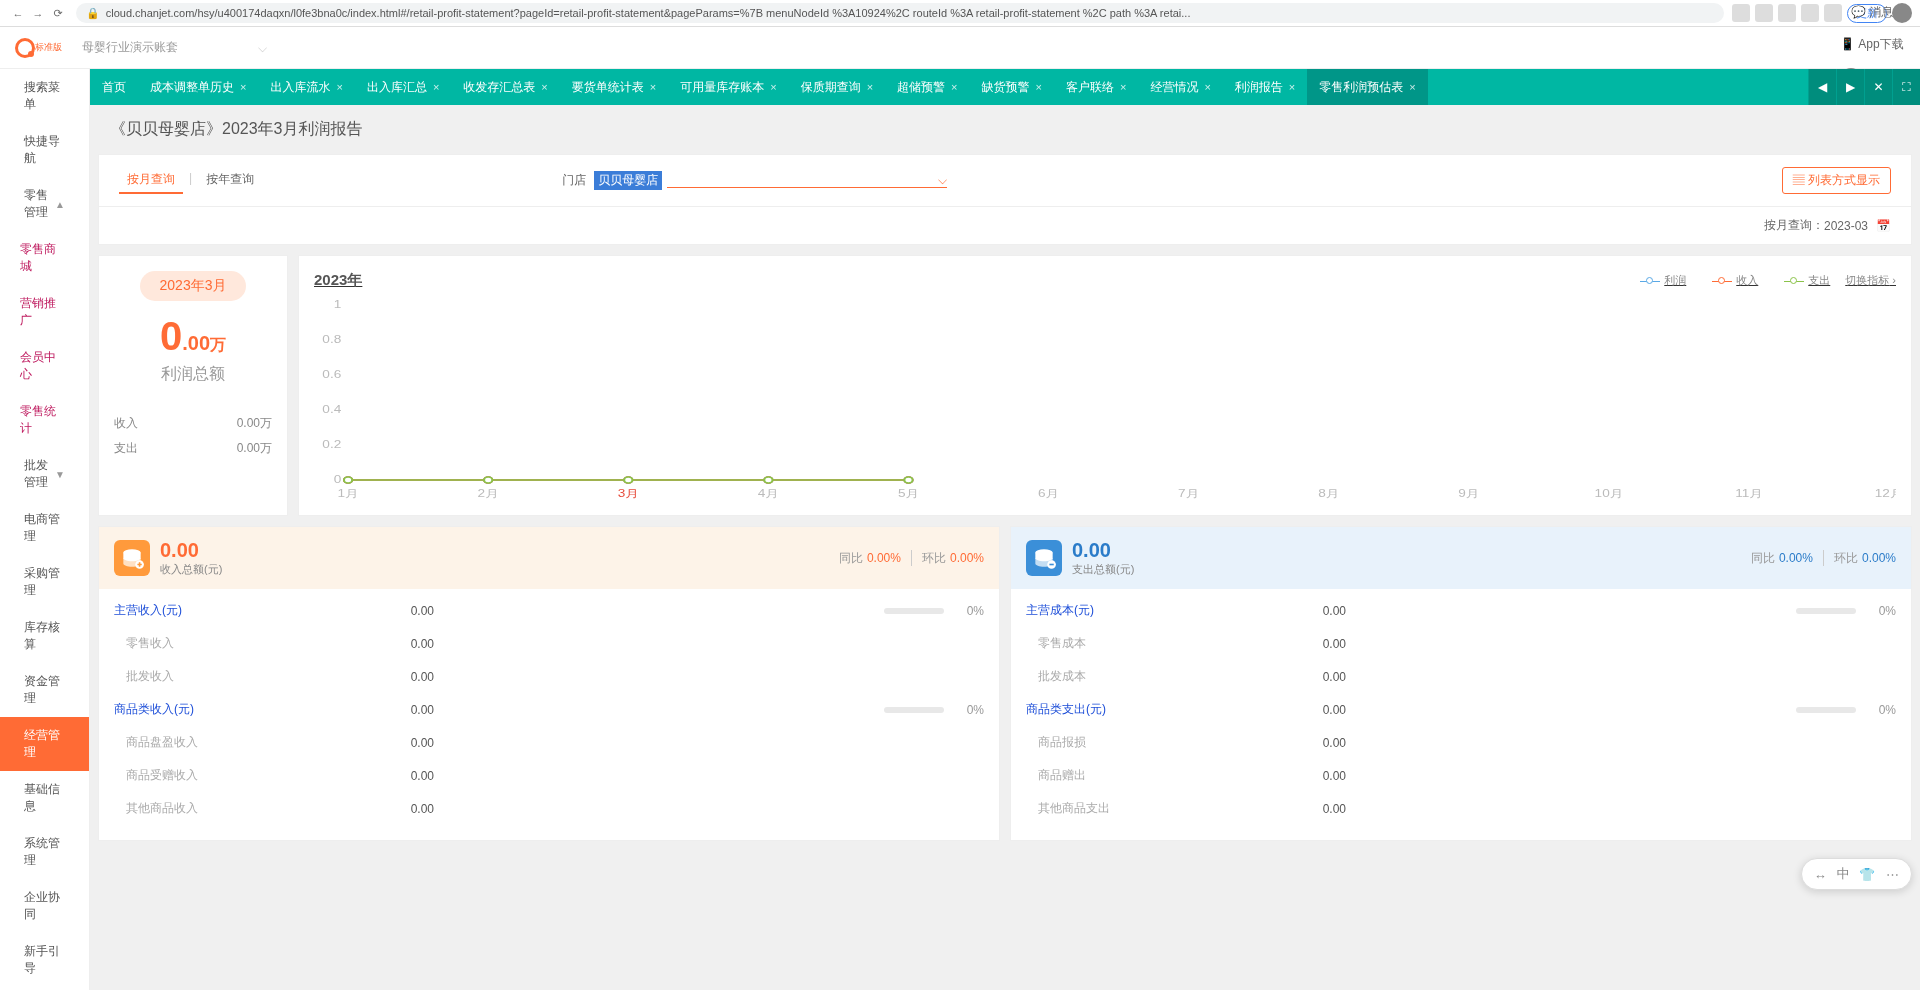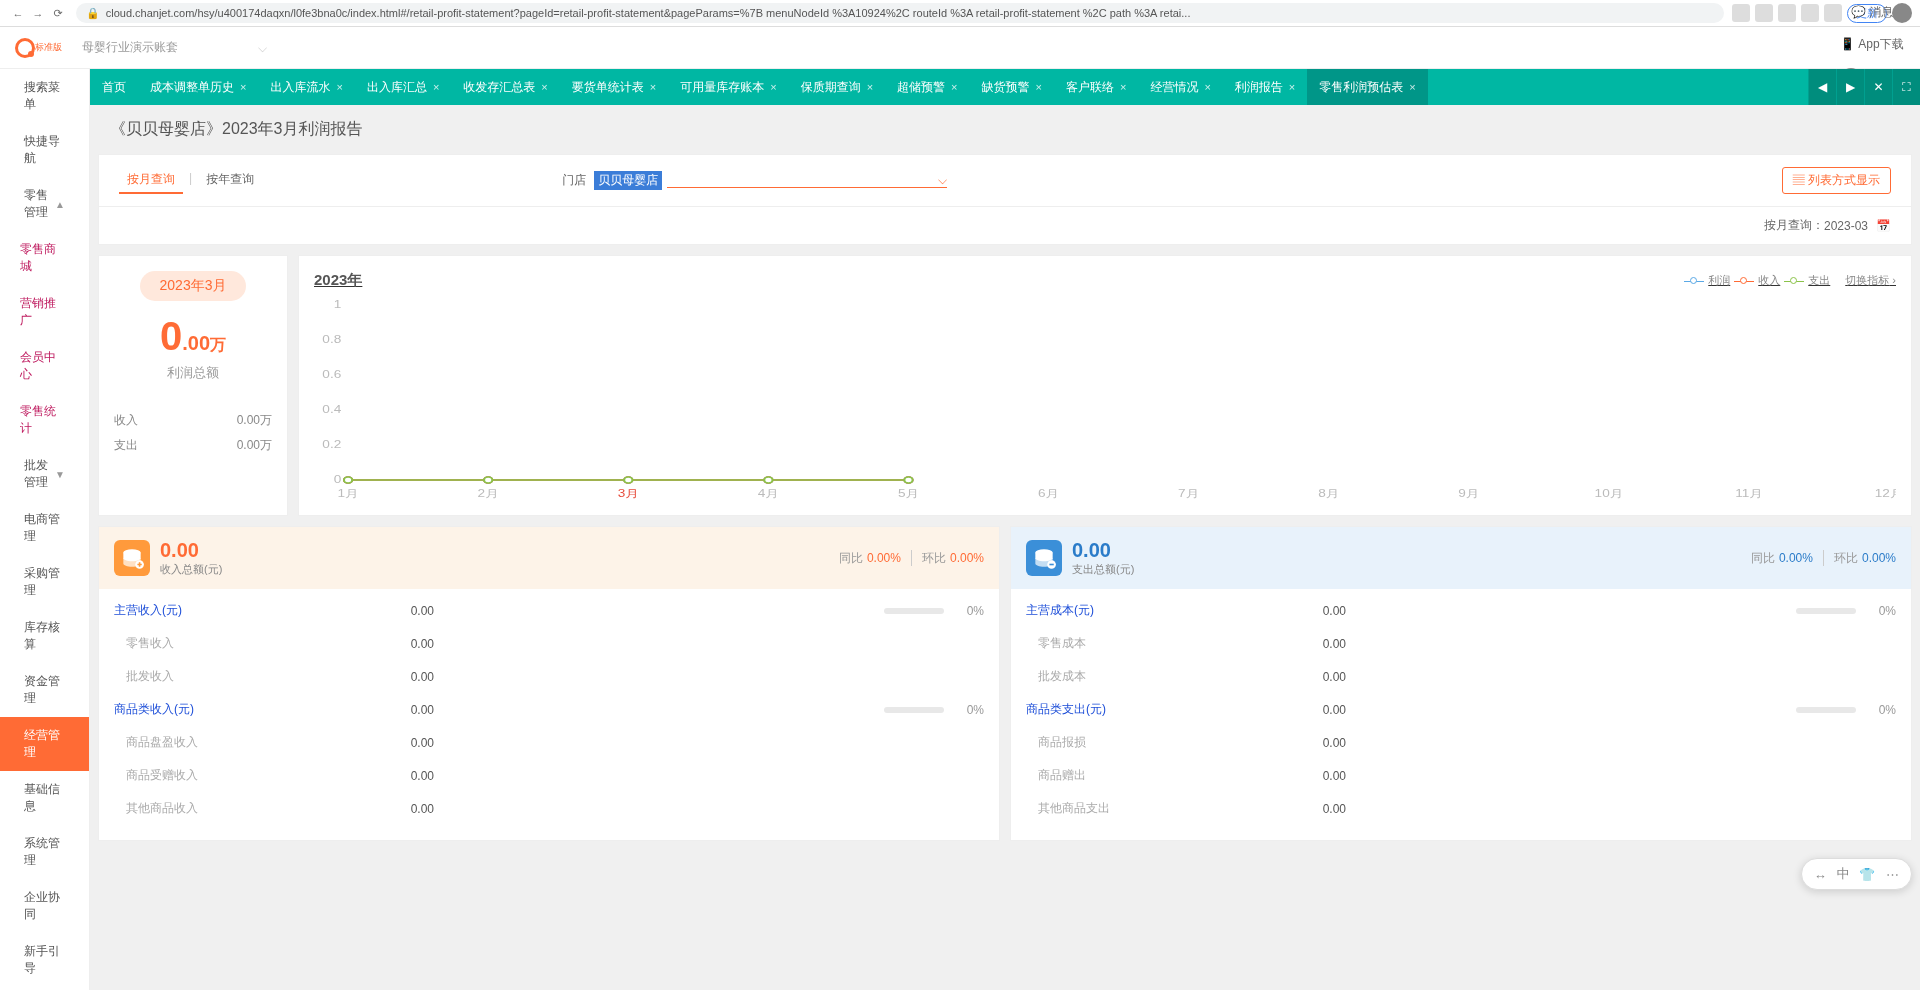--- a/index.html
+++ b/index.html
@@ -63,28 +63,28 @@
 .month-filter { background: #fff; margin: 0 8px; padding: 10px 20px; border: 1px solid #eee; border-top: none; display: flex; align-items: center; color: #666; justify-content: flex-end; }
 .month-filter .cal-icon { color: #ff6b35; margin-left: 8px; }
 
 
 .dash-row { display: flex; gap: 10px; margin: 10px 8px; }
 .summary-card { width: 190px; background: #fff; border: 1px solid #eee; padding: 15px; text-align: center; }
 .summary-pill { display: inline-block; background: #ffe8dc; color: #ff6b35; padding: 6px 20px; border-radius: 18px; font-size: 14px; margin-bottom: 15px; }
 .big-num { color: #ff6b35; font-size: 40px; font-weight: bold; line-height: 1; }
 .big-num .frac { font-size: 20px; }
 .big-num .unit { font-size: 16px; }
-.sub-lbl { color: #999; margin-top: 8px; font-size: 13px; }
+.sub-lbl { color: #999; margin-top: 8px; font-size: 16px; }
 .mini-stats { margin-top: 30px; }
 .mini-row { display: flex; justify-content: space-between; color: #888; margin: 8px 0; font-size: 12px; }
 
 .chart-card { flex: 1; background: #fff; border: 1px solid #eee; padding: 15px; }
 .chart-head { display: flex; align-items: center; margin-bottom: 10px; text-decoration: underline; }
 .chart-title { font-size: 15px; font-weight: bold; color: #555; }
-.legend { margin-left: auto; display: flex; gap: 4px; color: #888; font-size: 11px; align-items: flex-start; }
+.legend { margin-left: auto; display: flex; gap: 26px; color: #888; font-size: 11px; align-items: flex-start; }
 .legend-item { display: flex; align-items: center; gap: 4px; }
 .switch-ind { color: #888; font-size: 11px; margin-left: 15px; cursor: pointer; }
 .chart-body { height: 200px; position: relative; }
 .chart-body svg { width: 100%; height: 100%; }
 
 
 .ie-row { display: flex; gap: 10px; margin: 0 8px 10px; }
 .ie-card { flex: 1; background: #fff; border: 1px solid #eee; }
 .ie-head { padding: 12px 15px; display: flex; align-items: center; }
 .ie-head.orange { background: #fdf3e8; }

